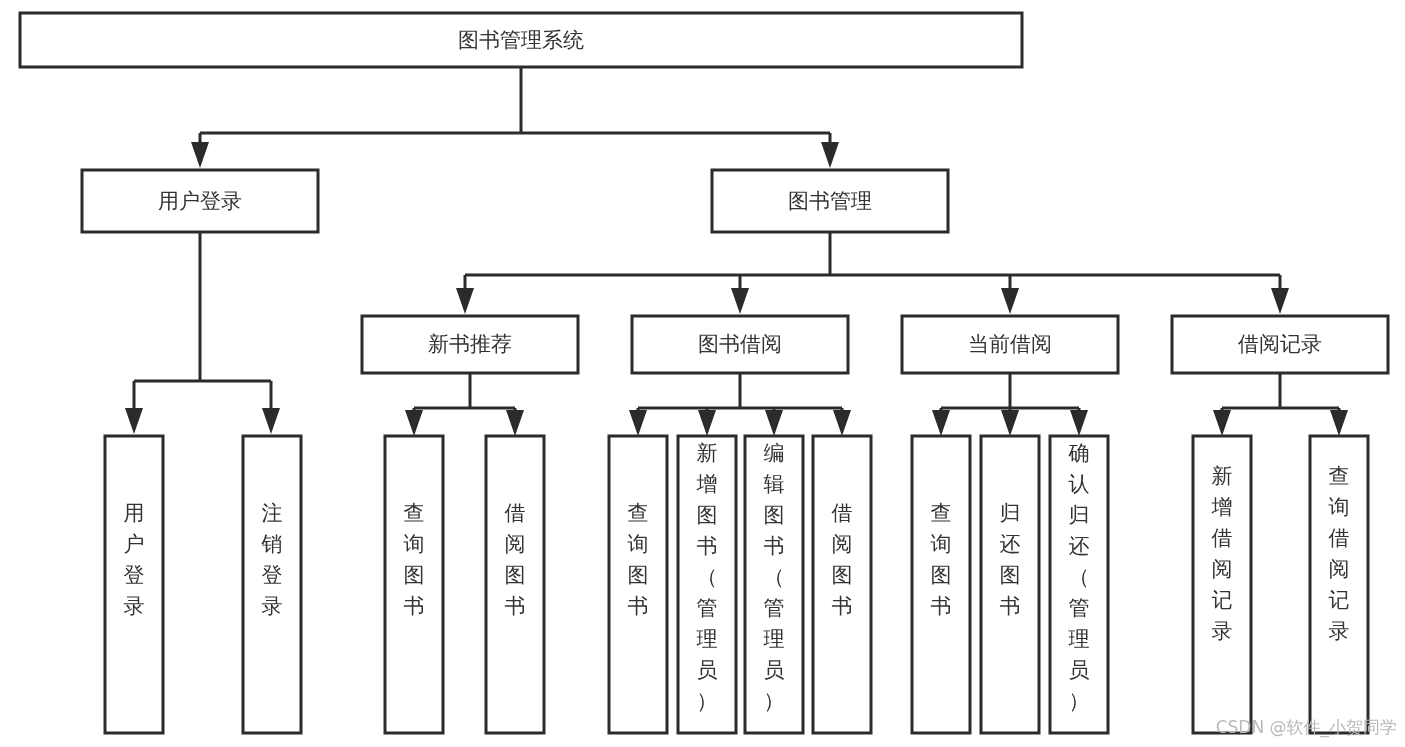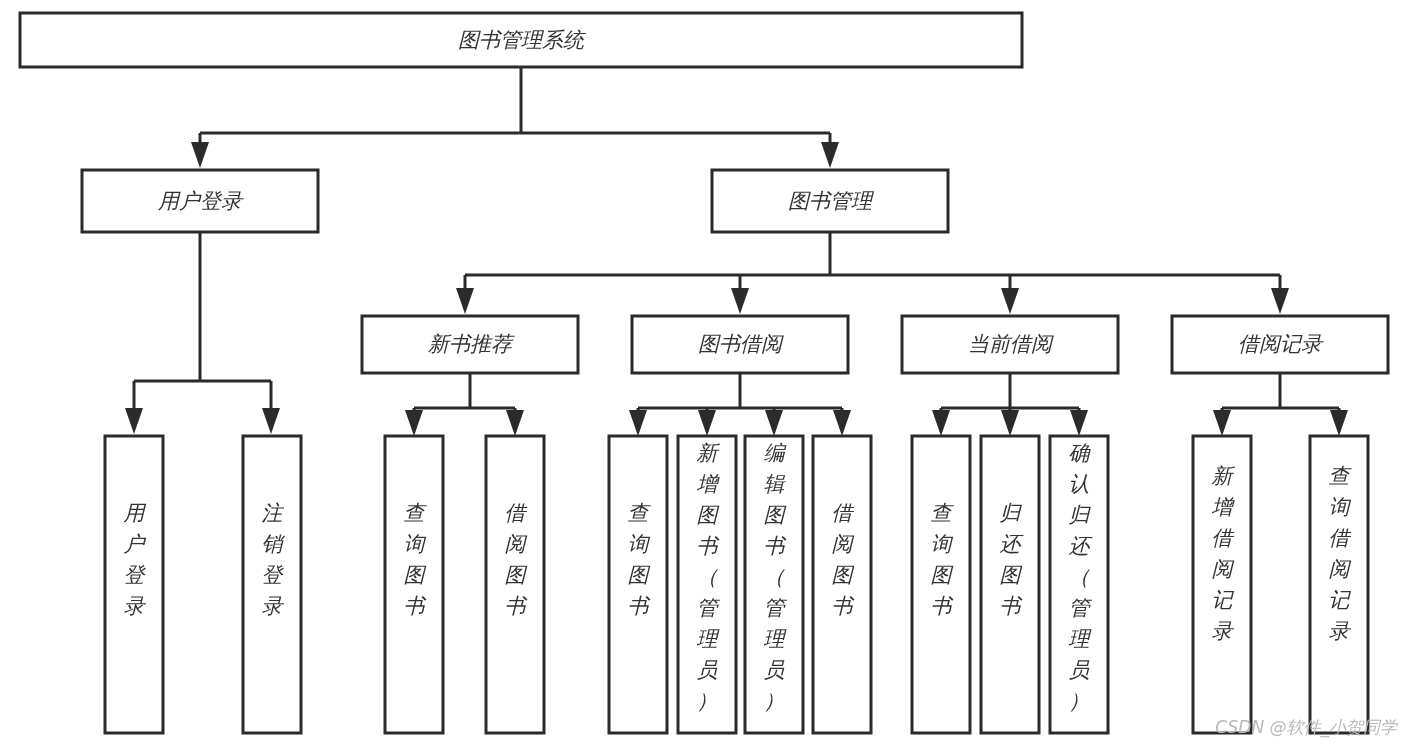--- a/index.html
+++ b/index.html
@@ -11,21 +11,20 @@
     width: 1405px;
     height: 747px;
     font-family: "DejaVu Sans", "Liberation Sans", sans-serif;
     overflow: hidden;
     position: relative;
   }
   #diagram-root {
     position: relative;
     width: 1405px;
     height: 747px;
-    font-style: italic;
   }
   svg.diagram-canvas {
     position: absolute;
     top: 0;
     left: 0;
     width: 1405px;
     height: 747px;
     display: block;
   }
   .node-box {

